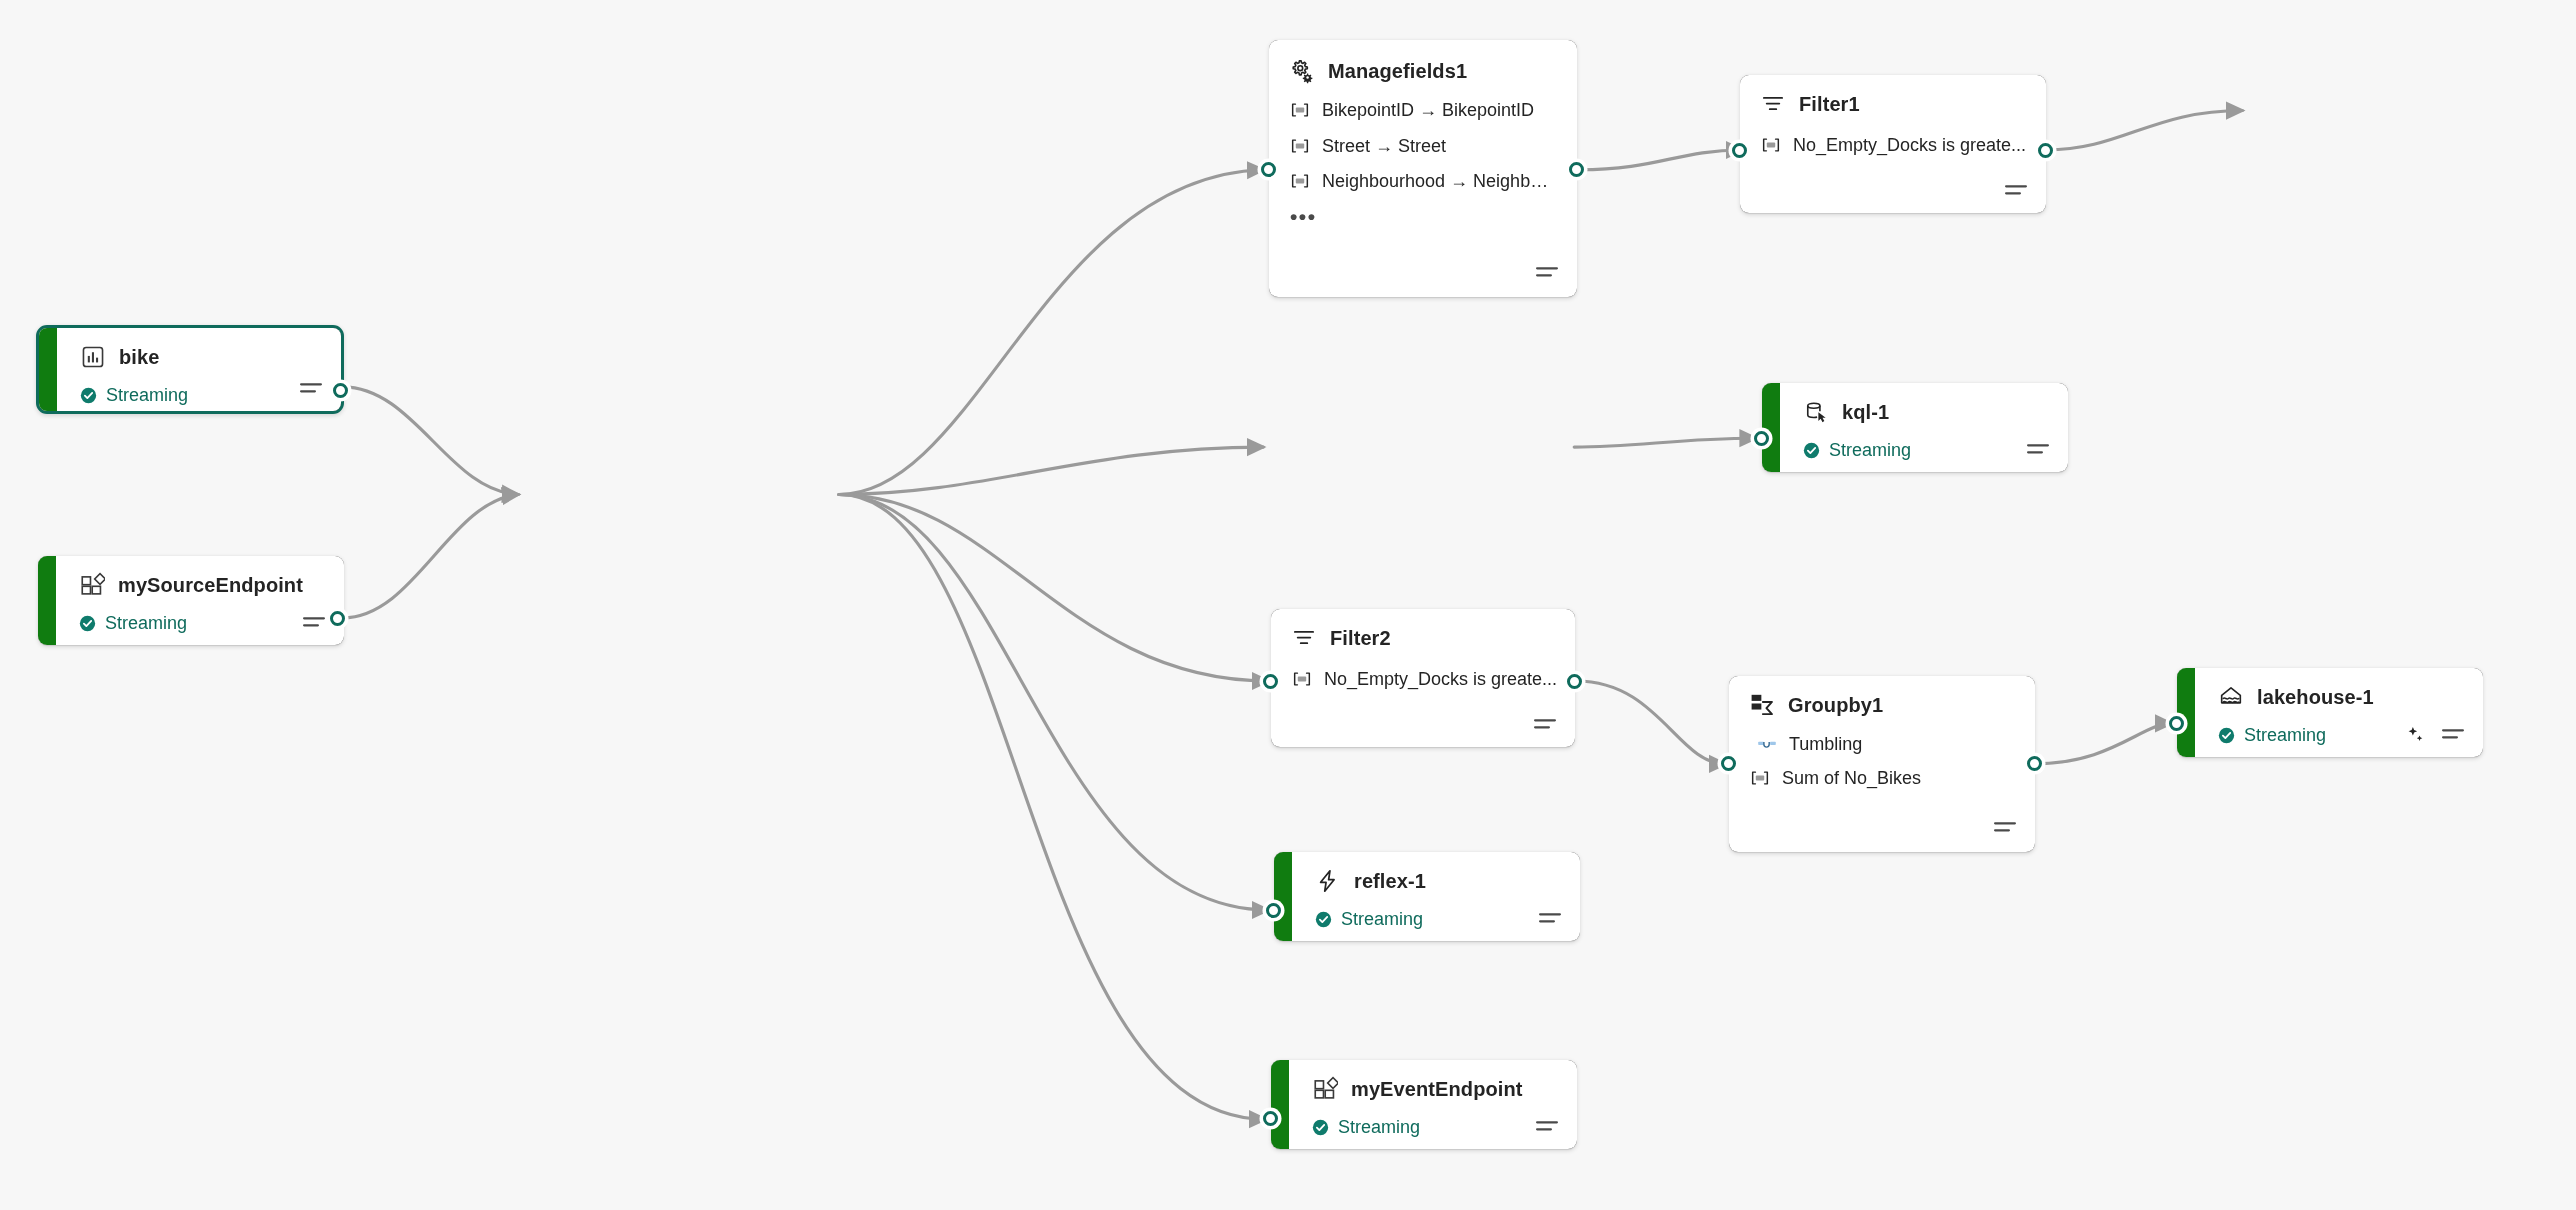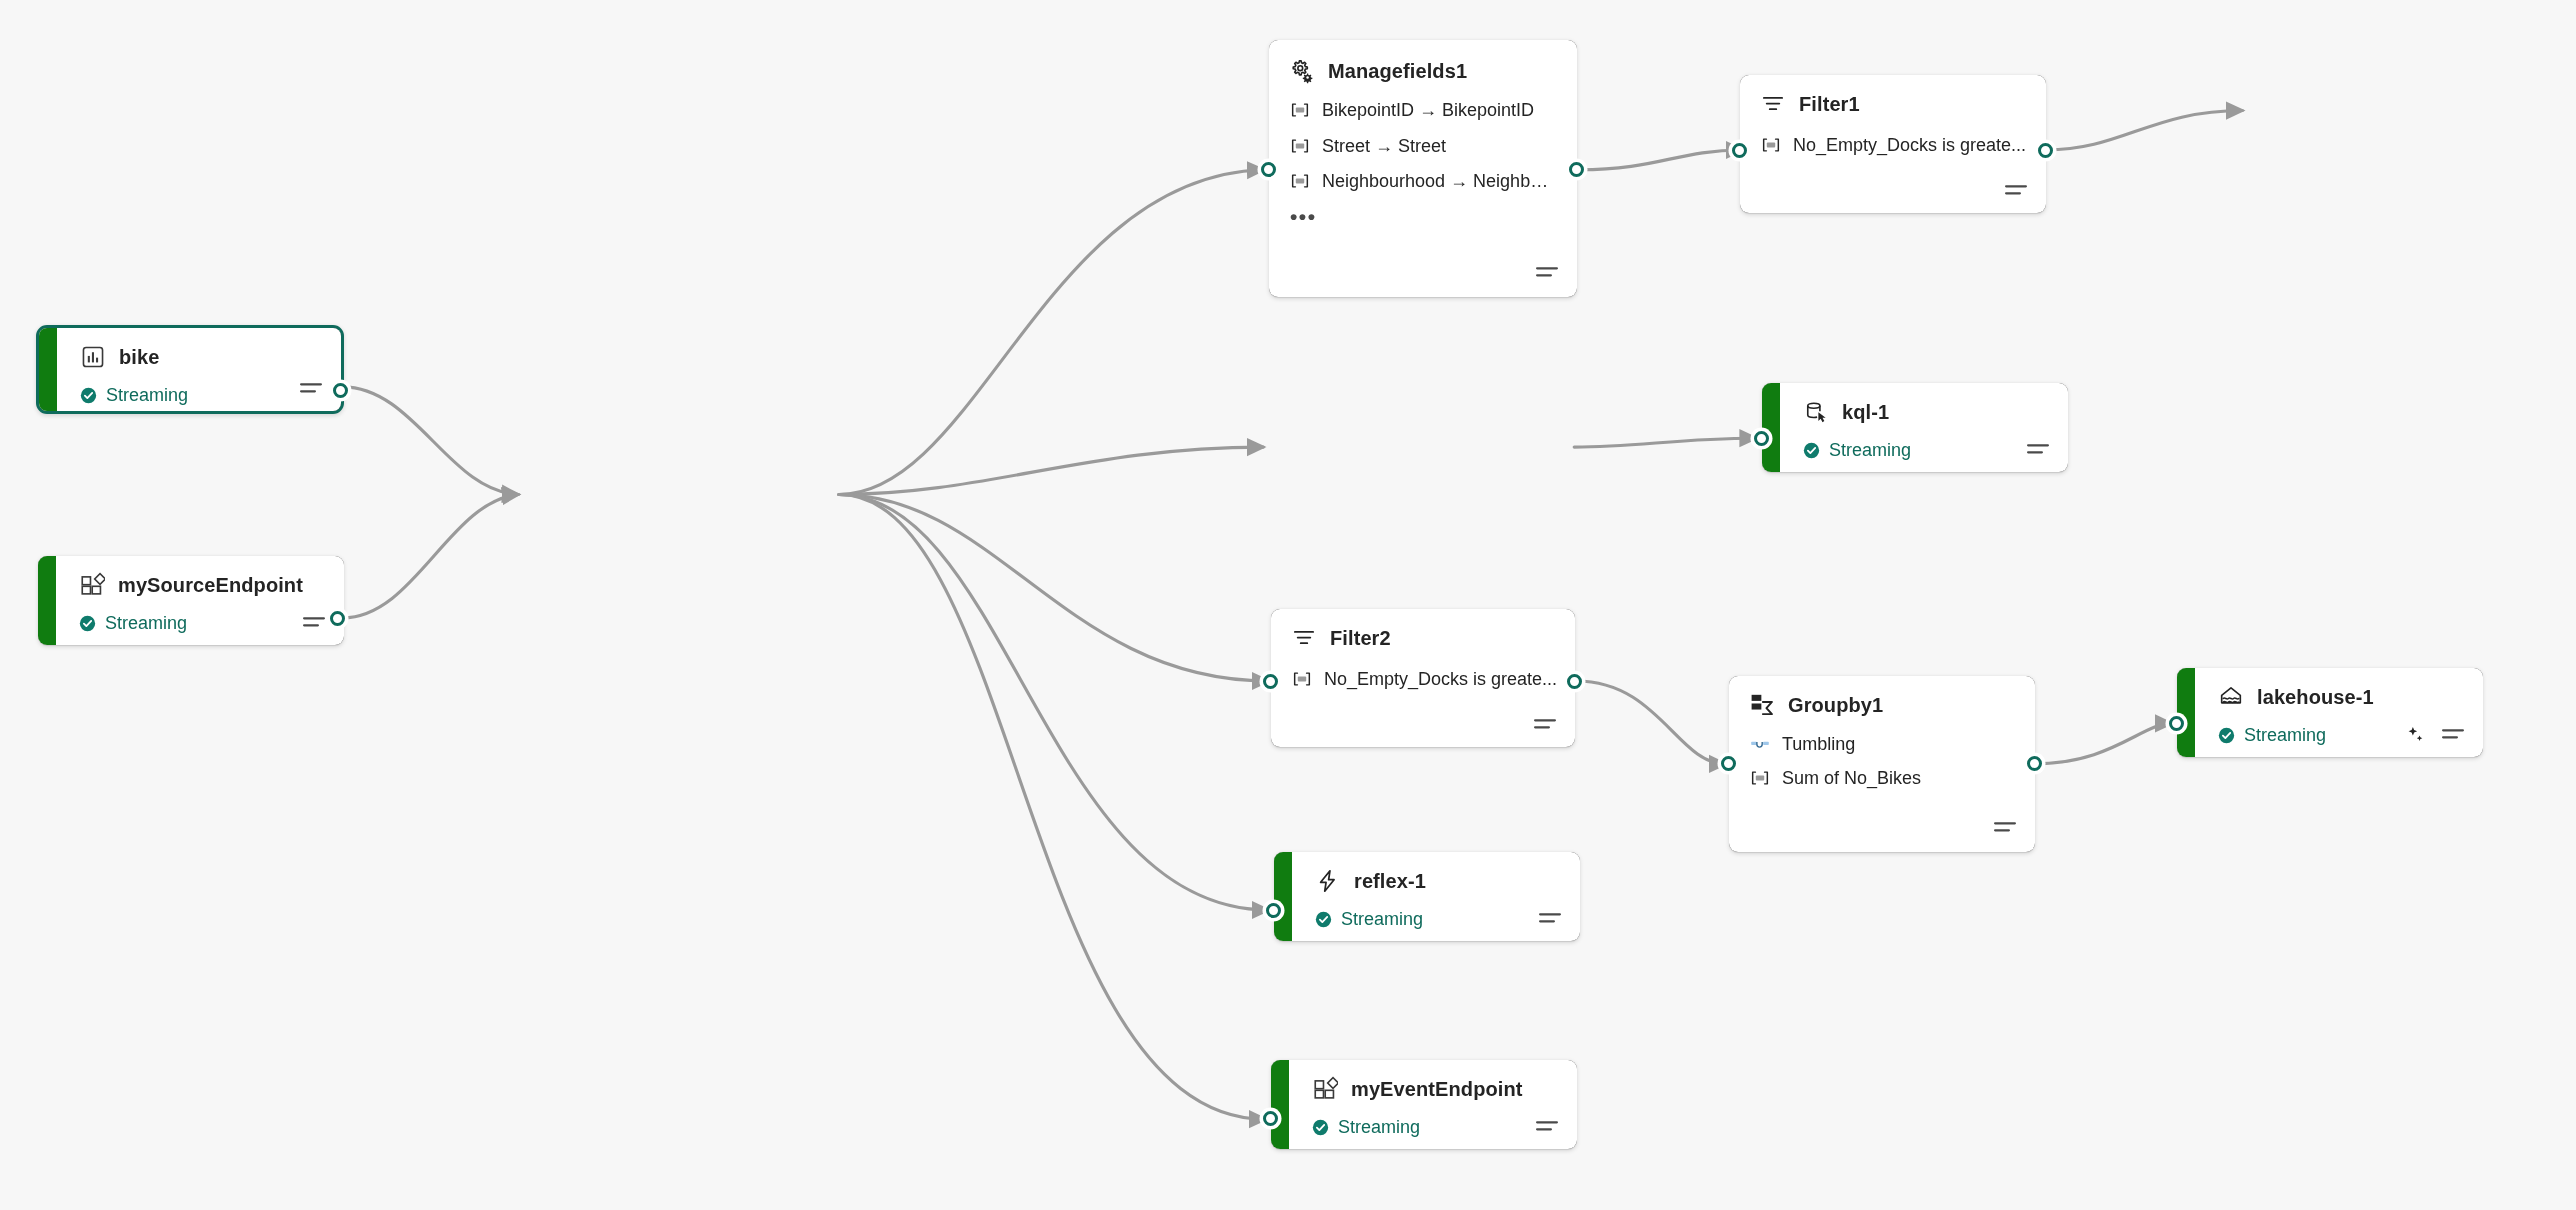--- a/index.html
+++ b/index.html
@@ -403,21 +403,21 @@
   <div class="node" style="left:1729px; top:676px; width:306px; height:176px;">
     <div class="node-inner">
       <div class="node-head" style="left:20px; top:16px;">
         <svg class="node-icon" viewBox="0 0 24 24">
           <rect x="2.4" y="2.6" width="9" height="5.6" fill="#242424"></rect>
           <rect x="2.4" y="10.6" width="9" height="5.6" fill="#242424"></rect>
           <path d="M12.8 9.2 h8.4 l-5.1 5.6 l5.1 5.6 h-8.4" fill="none" stroke="#242424" stroke-width="1.8" stroke-linejoin="round" stroke-linecap="round"></path>
         </svg>
         <span class="node-title">Groupby1</span>
       </div>
-      <div class="field-row" style="left:20px; top:57px;">
+      <div class="field-row" style="left:27px; top:57px;">
         <svg class="field-icon" viewBox="0 0 24 24">
           <rect x="2.4" y="9.6" width="6.2" height="3.4" rx="0.8" fill="#9fc7ea"></rect>
           <rect x="15.4" y="9.6" width="6.2" height="3.4" rx="0.8" fill="#9fc7ea"></rect>
           <path d="M8.6 9.8 v2.6 c0 1.9 1.3 3 2.9 3 c1.6 0 2.9-1.1 2.9-3 v-2.6" fill="none" stroke="#3d6f96" stroke-width="1.6" stroke-linejoin="round"></path>
         </svg>
         <span>Tumbling</span>
       </div>
       <div class="field-row" style="left:20px; top:91px;">
         <svg class="field-icon" viewBox="0 0 24 24">
           <path d="M4 5.6 h3 M4 5.6 v12.8 M4 18.4 h3 M20 5.6 h-3 M20 5.6 v12.8 M20 18.4 h-3" fill="none" stroke="#242424" stroke-width="1.6" stroke-linecap="round"></path>

